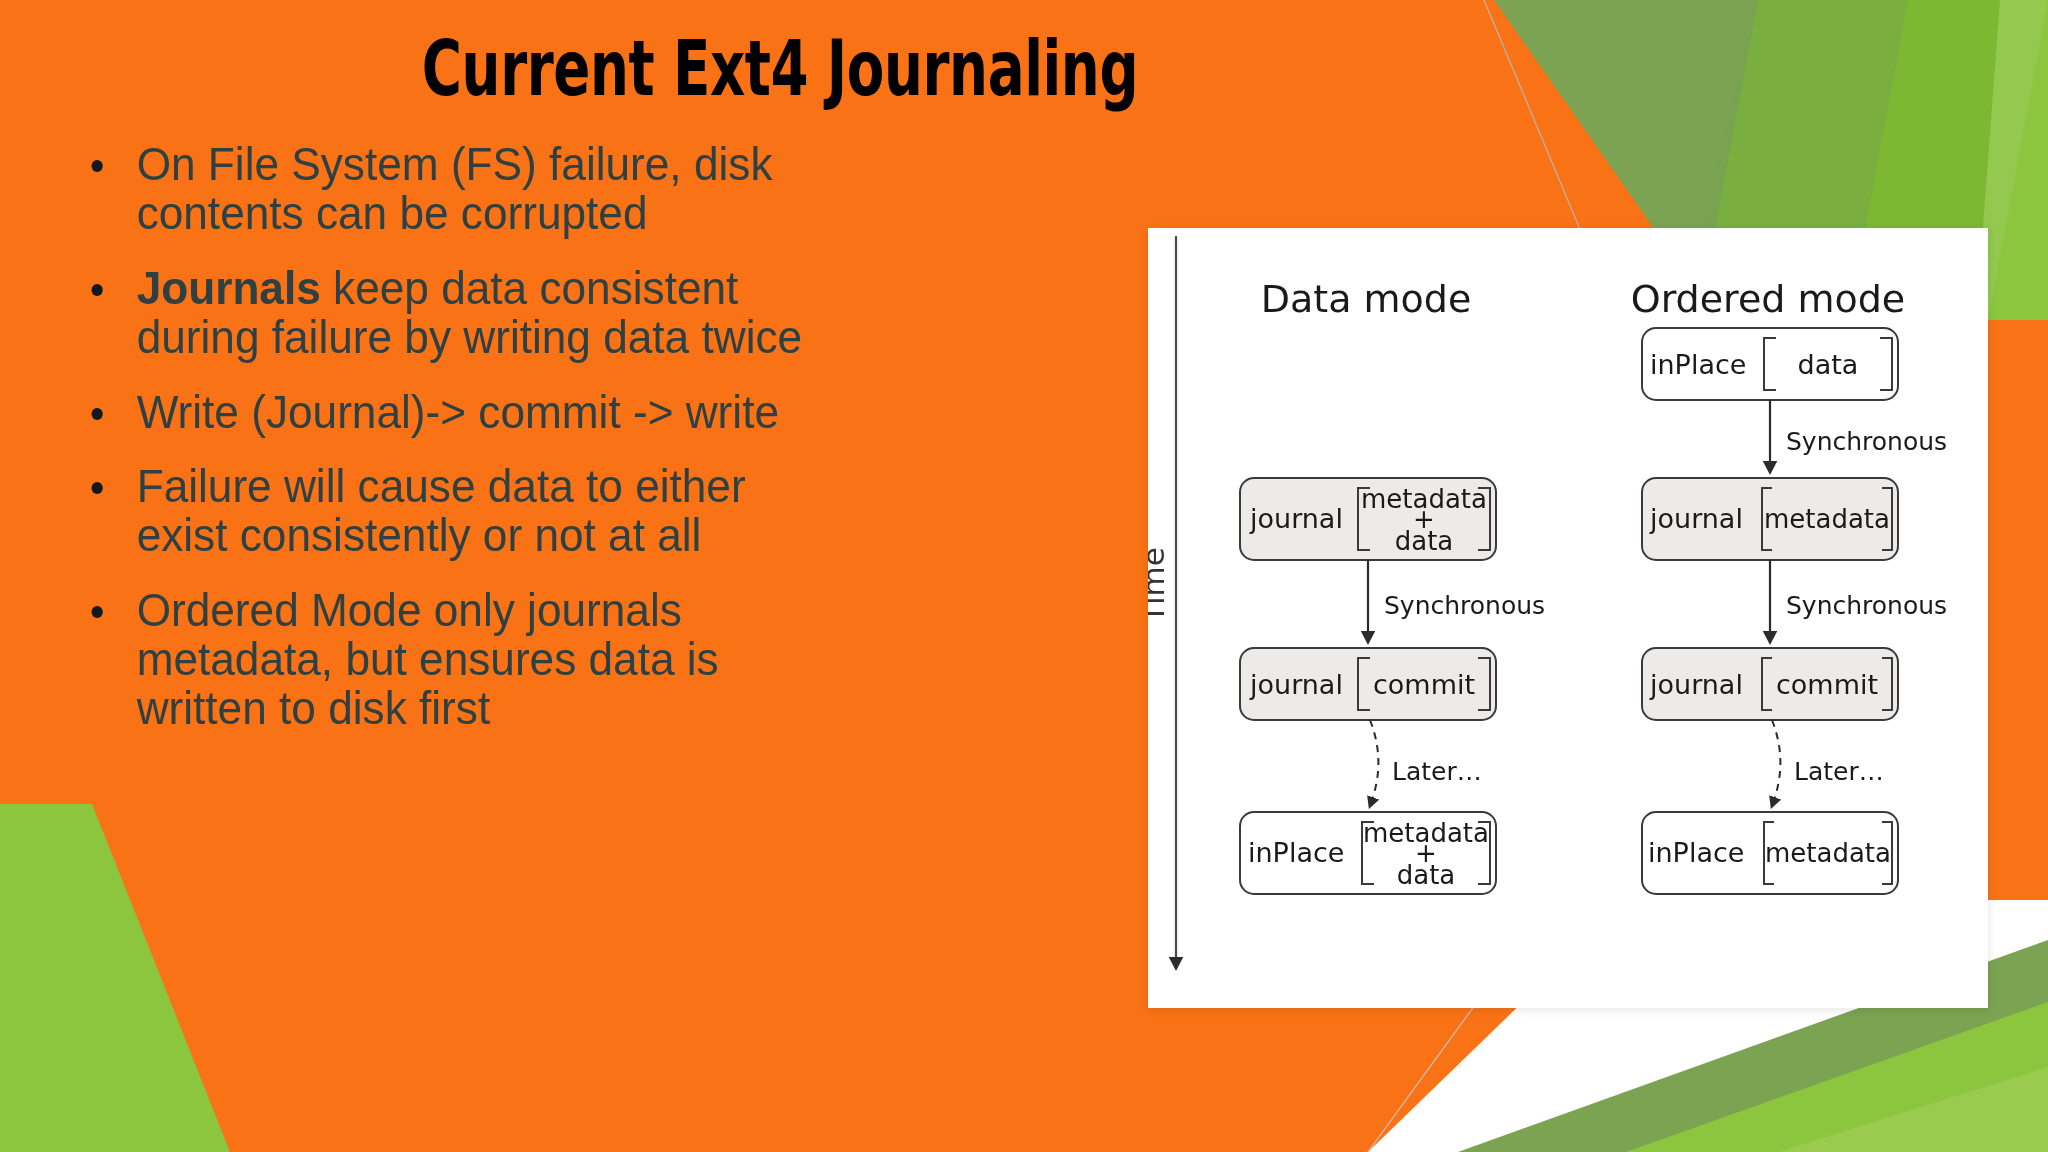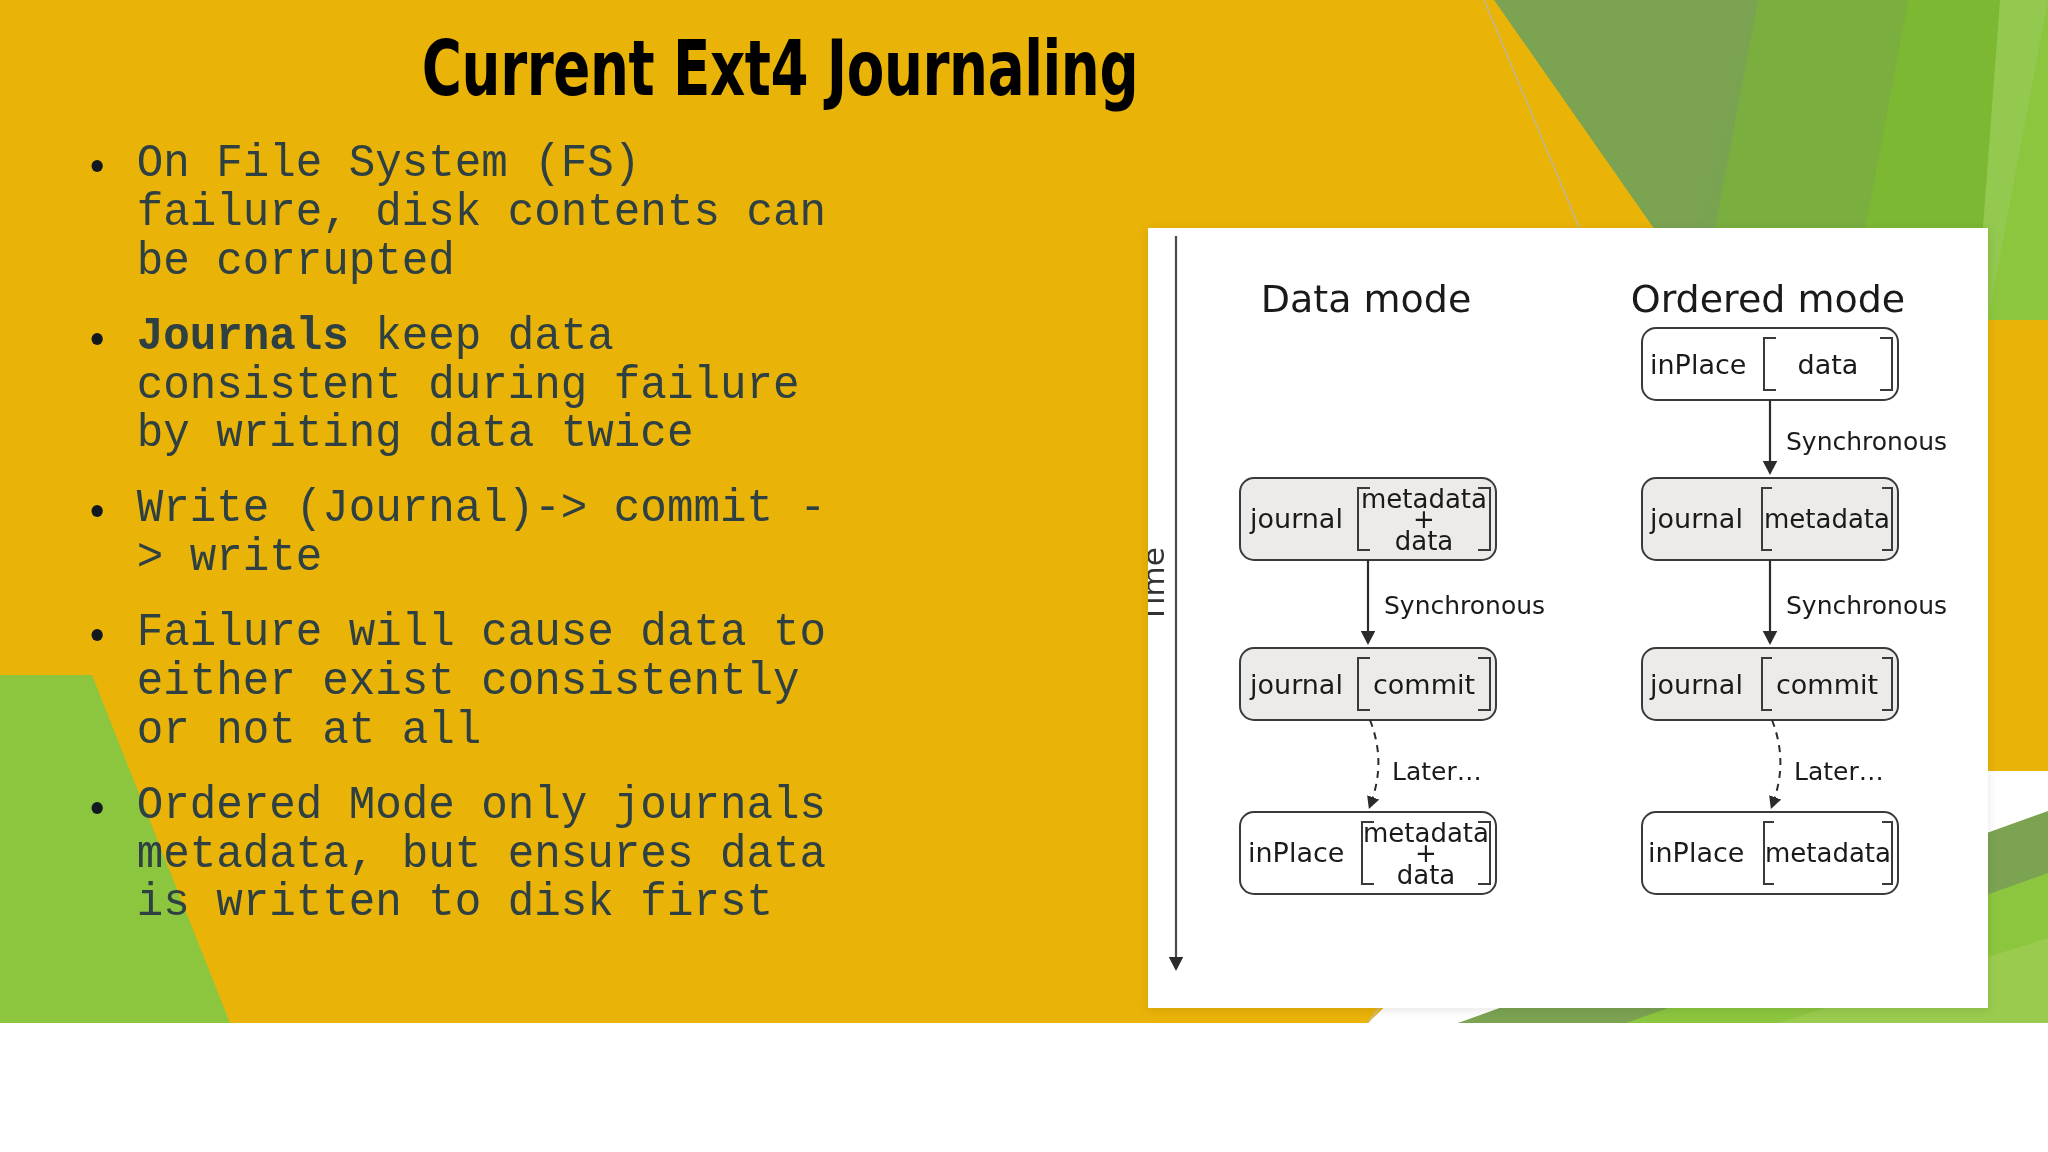--- a/index.html
+++ b/index.html
@@ -1,17 +1,17 @@
 <!DOCTYPE html>
 <html><head>
 <meta charset="utf-8">
 <style>
   html,body{margin:0;padding:0;background:#fff;}
   body{width:2048px;height:1152px;overflow:hidden;font-family:"DejaVu Sans",sans-serif;}
-  #slide{position:relative;width:2048px;height:1023px;background:#eab308;overflow:hidden;}
+  #slide{position:relative;width:2048px;height:1152px;background:#f97316;overflow:hidden;}
 
   
   .deco{position:absolute;pointer-events:none;}
   #deco-tr{top:0;right:0;width:760px;height:320px;}
   #deco-bl{left:0;bottom:0;width:330px;height:560px;}
   #deco-br{right:0;bottom:0;width:740px;height:330px;}
   #deco-hair{position:absolute;pointer-events:none;}
 
   
   #title{
@@ -19,21 +19,21 @@
     font-family:"DejaVu Sans Condensed","Liberation Sans Narrow","Liberation Sans",sans-serif;
     font-weight:bold;font-size:76px;line-height:1.08;color:#000000;
     letter-spacing:-0.5px;
     transform:scaleX(0.80);transform-origin:50% 50%;
     white-space:nowrap;
   }
 
   
   #bullets{
     position:absolute;left:84px;top:140px;width:790px;
-    font-family:Liberation Mono, monospace;
+    font-family:Liberation Sans, sans-serif;
     color:#2E4042;
   }
   .bullet{
     position:relative;padding-left:56px;margin-bottom:26px;
     font-size:47px;line-height:1.04;
     transform:scaleX(0.94);transform-origin:0 50%;
   }
   .bullet .dot{
     position:absolute;left:8px;top:20px;width:12px;height:12px;border-radius:50%;
     background:#111820;

